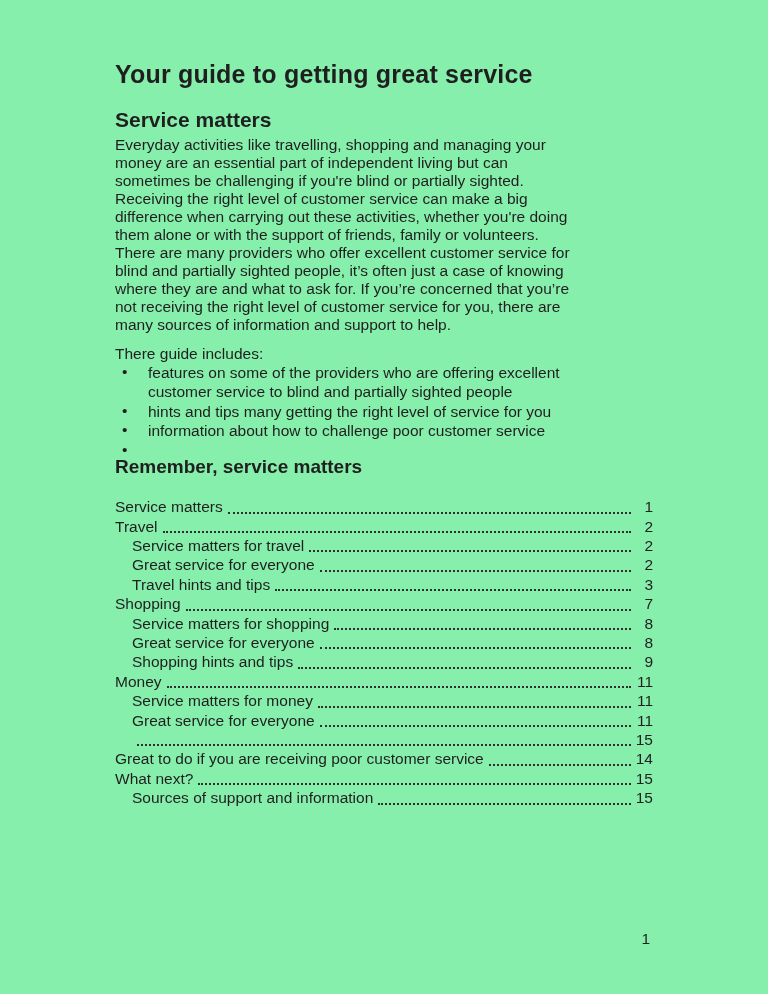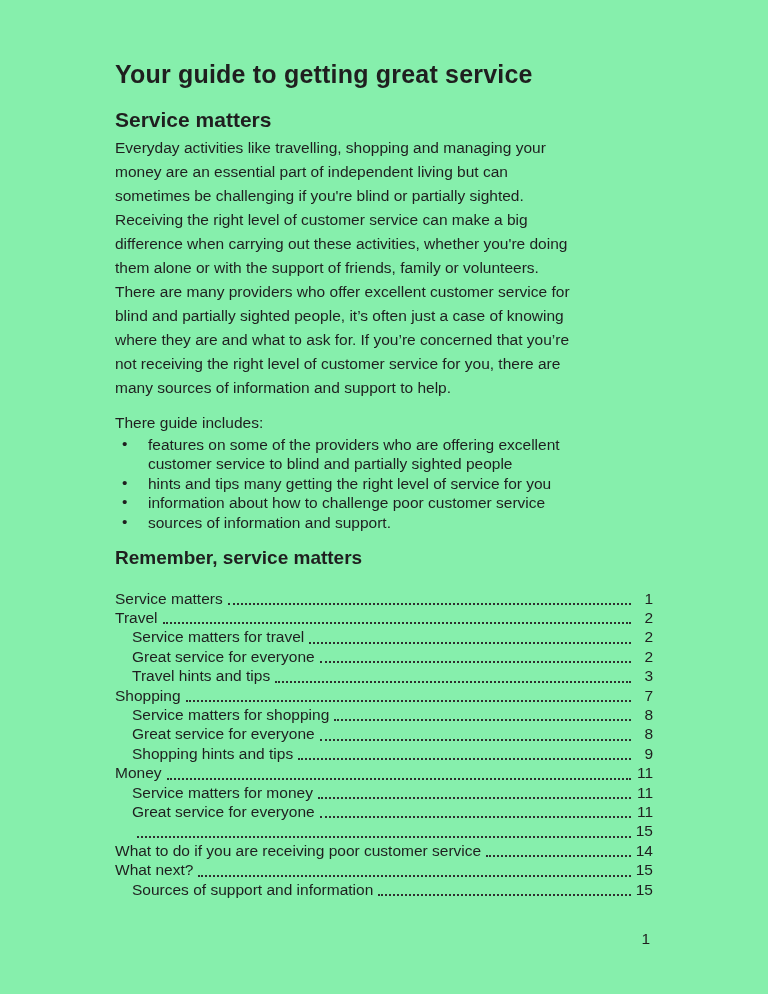--- a/index.html
+++ b/index.html
@@ -27,21 +27,21 @@
     letter-spacing: 0.2px;
   }
   .section-heading {
     margin-top: 18px;
     font-size: 21px;
     line-height: 25px;
     font-weight: 700;
   }
   .body-text {
     font-size: 15.5px;
-    line-height: 24px;
+    line-height: 18px;
   }
   .intro-paragraph {
     margin-top: 4px;
     white-space: pre-line;
   }
   .lead { margin-top: 11px; }
   ul.bullets { list-style: none; }
   .bullets li {
     position: relative;
     padding-left: 33px;
@@ -103,21 +103,21 @@
 not receiving the right level of customer service for you, there are
 many sources of information and support to help.</p>
 
     <p class="body-text lead">There guide includes:</p>
 
     <ul class="bullets">
         <li><span class="bullet-marker">•</span><span class="bullet-text">features on some of the providers who are offering excellent
 customer service to blind and partially sighted people</span></li>
         <li><span class="bullet-marker">•</span><span class="bullet-text">hints and tips many getting the right level of service for you</span></li>
         <li><span class="bullet-marker">•</span><span class="bullet-text">information about how to challenge poor customer service</span></li>
-        <li><span class="bullet-marker">•</span><span class="bullet-text">sources of information and support.</span></li>
+        <li><span class="bullet-marker">•</span></li>
       </ul>
 
     <p class="bold-heading">Remember, service matters</p>
 
     <div class="toc">
         <div class="toc-row level-1">
           <span class="toc-label">Service matters</span>
           <span class="toc-dots"></span>
           <span class="toc-page">1</span>
         </div>
@@ -174,21 +174,21 @@
         <div class="toc-row level-2">
           <span class="toc-label">Great service for everyone</span>
           <span class="toc-dots"></span>
           <span class="toc-page">11</span>
         </div>
         <div class="toc-row level-2">
           <span class="toc-dots"></span>
           <span class="toc-page">15</span>
         </div>
         <div class="toc-row level-1">
-          <span class="toc-label">What to do if you are receiving poor customer service</span>
+          <span class="toc-label">Great to do if you are receiving poor customer service</span>
           <span class="toc-dots"></span>
           <span class="toc-page">14</span>
         </div>
         <div class="toc-row level-1">
           <span class="toc-label">What next?</span>
           <span class="toc-dots"></span>
           <span class="toc-page">15</span>
         </div>
         <div class="toc-row level-2">
           <span class="toc-label">Sources of support and information</span>

